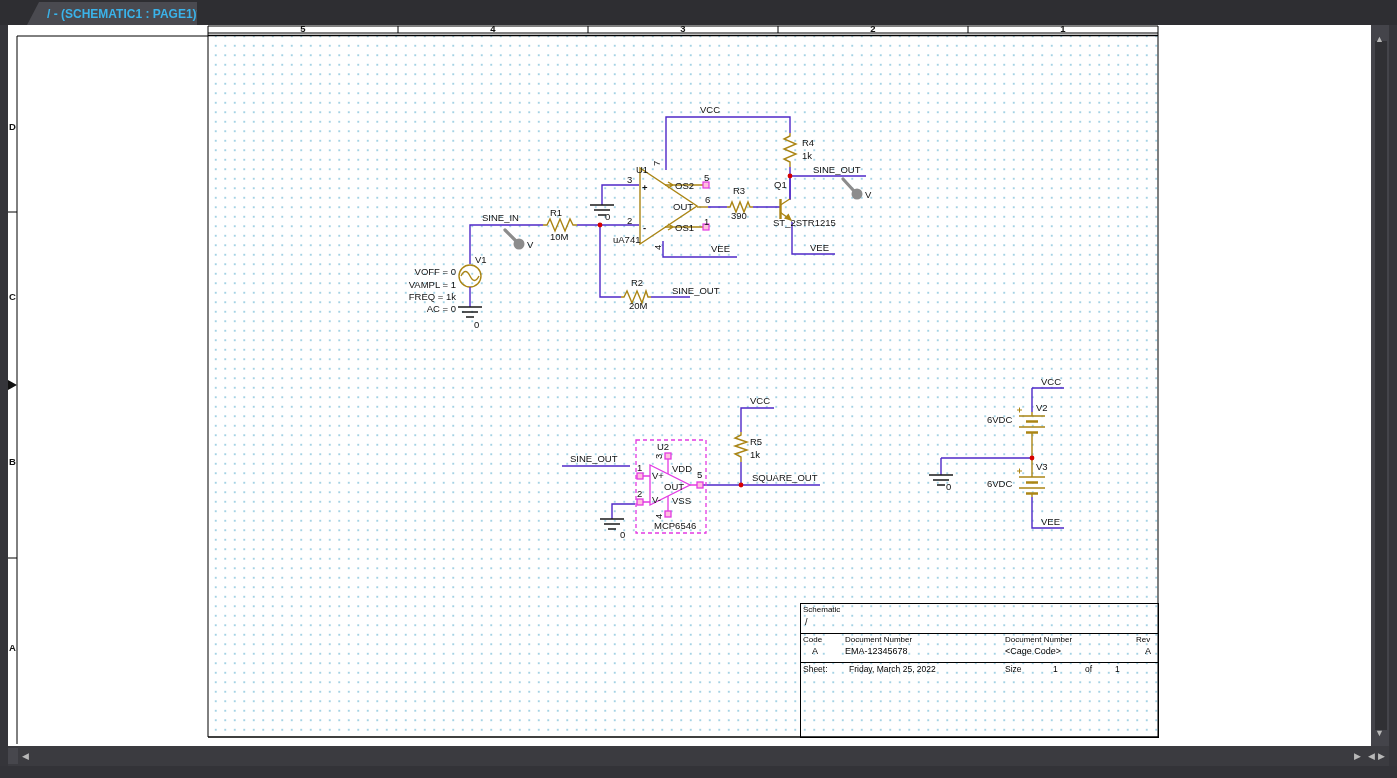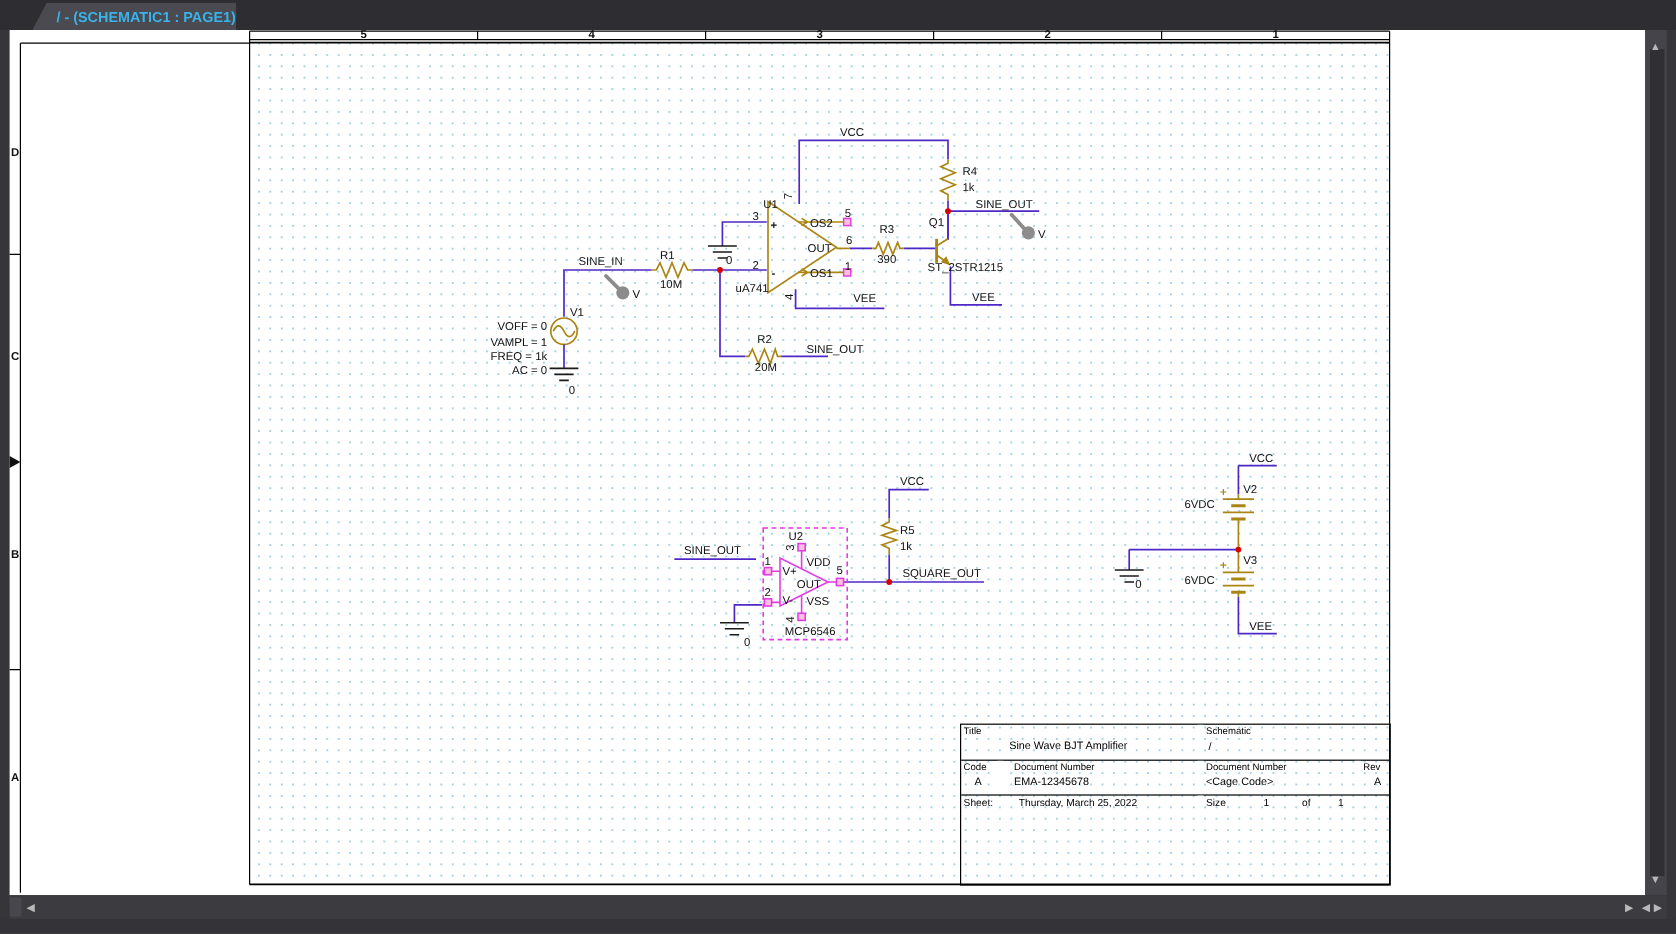--- a/index.html
+++ b/index.html
@@ -250,24 +250,20 @@
       <text class="pin-name" x="652" y="479">V+</text>
       <text class="pin-name" x="652" y="503">V-</text>
       <text class="pin-name" x="672" y="472">VDD</text>
       <text class="pin-name" x="664" y="490">OUT</text>
       <text class="pin-name" x="672" y="504">VSS</text>
     </g>
   </svg>
 
   <div class="tblock">
     <div class="tb-row tb-title">
-      <div class="tb-cell" style="width:197px">
-        <span class="lbl">Title</span>
-        <span class="val" style="left:40px;top:12px">Sine Wave BJT Amplifier</span>
-      </div>
       <div class="tb-cell" style="flex:1">
         <span class="lbl">Schematic</span>
         <span class="val" style="left:4px;top:13px">/</span>
       </div>
     </div>
     <div class="tb-row tb-size">
       <div class="tb-cell" style="width:30px">
         <span class="lbl">Code</span>
         <span class="val" style="left:11px;top:12px">A</span>
       </div>
@@ -280,21 +276,21 @@
         <span class="val" style="left:2px;top:12px">&lt;Cage Code&gt;</span>
       </div>
       <div class="tb-cell" style="flex:1">
         <span class="lbl">Rev</span>
         <span class="val" style="left:11px;top:12px">A</span>
       </div>
     </div>
     <div class="tb-row tb-date">
       <div class="tb-cell" style="width:197px">
         <span style="position:absolute;left:2px;top:1px">Sheet:</span>
-        <span style="position:absolute;left:48px;top:1px">Thursday, March 25, 2022</span>
+        <span style="position:absolute;left:48px;top:1px">Friday, March 25, 2022</span>
       </div>
       <div class="tb-cell" style="flex:1">
         <span style="position:absolute;left:2px;top:1px">Size</span>
         <span style="position:absolute;left:50px;top:1px">1</span>
         <span style="position:absolute;left:82px;top:1px">of</span>
         <span style="position:absolute;left:112px;top:1px">1</span>
       </div>
     </div>
   </div>
 

